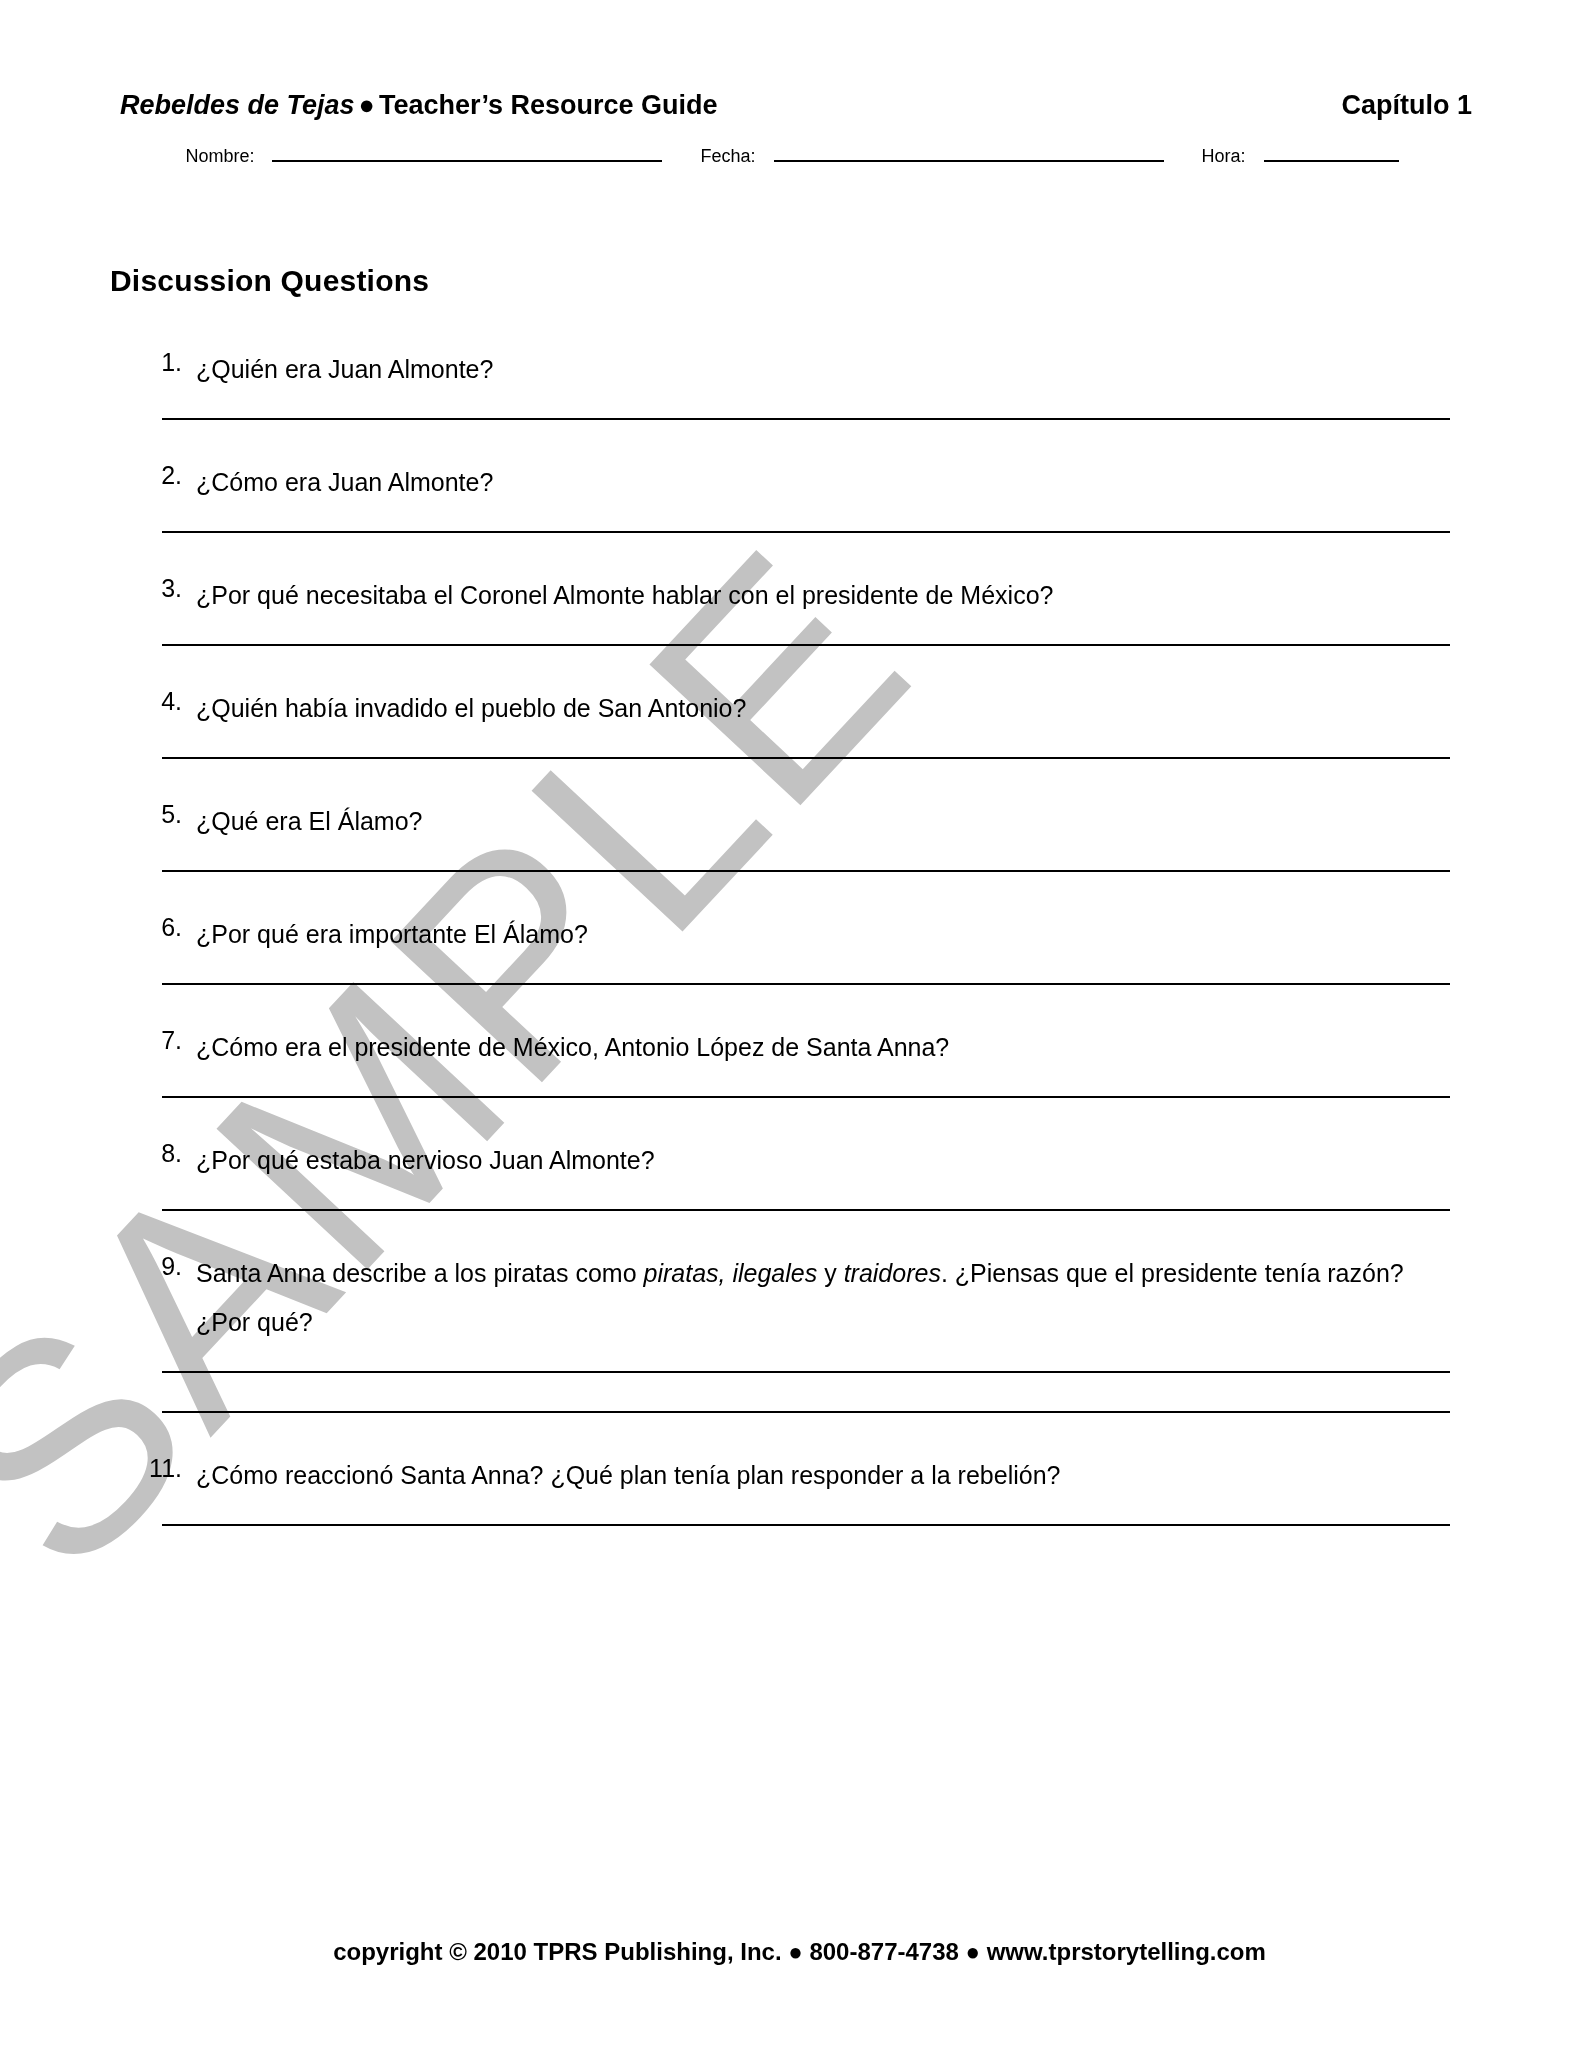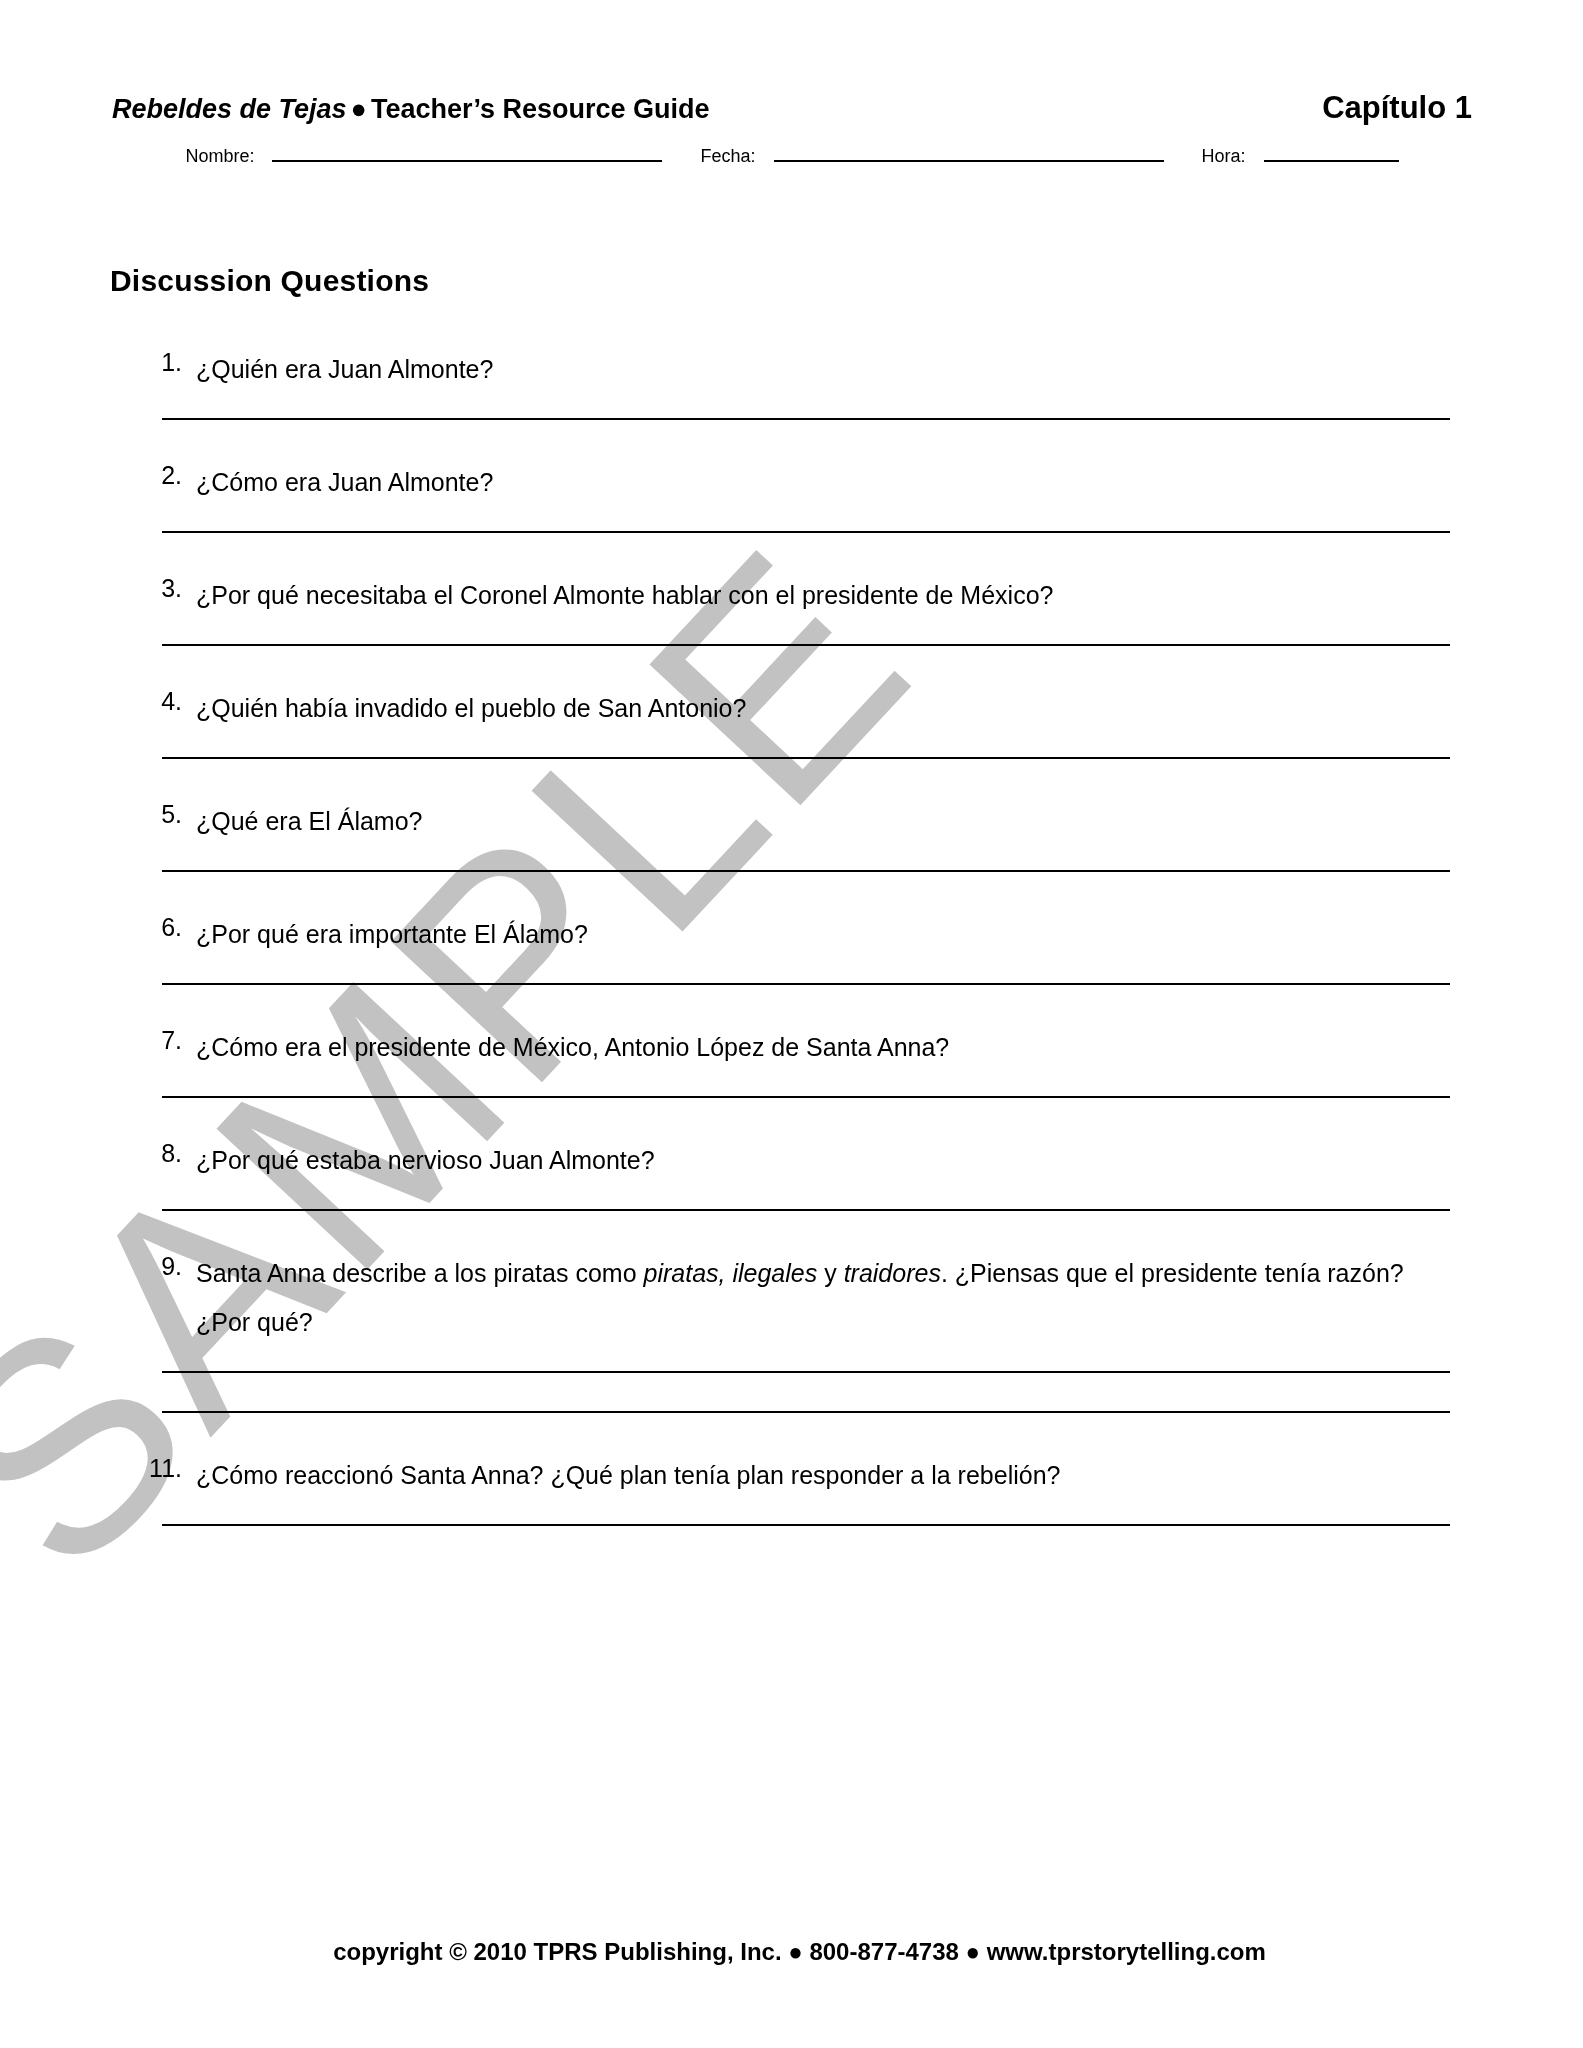--- a/index.html
+++ b/index.html
@@ -60,31 +60,32 @@
     top: 90px;
     width: 1360px;
     display: flex;
     align-items: baseline;
     justify-content: space-between;
   }
   .header-left {
     font-size: 27px;
     font-weight: bold;
     white-space: nowrap;
+    margin-left: 8px;
   }
   .header-left .book-title {
     font-style: italic;
     font-weight: bold;
   }
   .header-left .sep {
     font-style: normal;
     padding: 0 4px;
   }
   .header-right {
-    font-size: 31px;
+    font-size: 27px;
     font-weight: bold;
     white-space: nowrap;
   }
 
   .info-row {
     position: absolute;
     left: 112px;
     top: 143px;
     width: 1360px;
     font-size: 18px;

